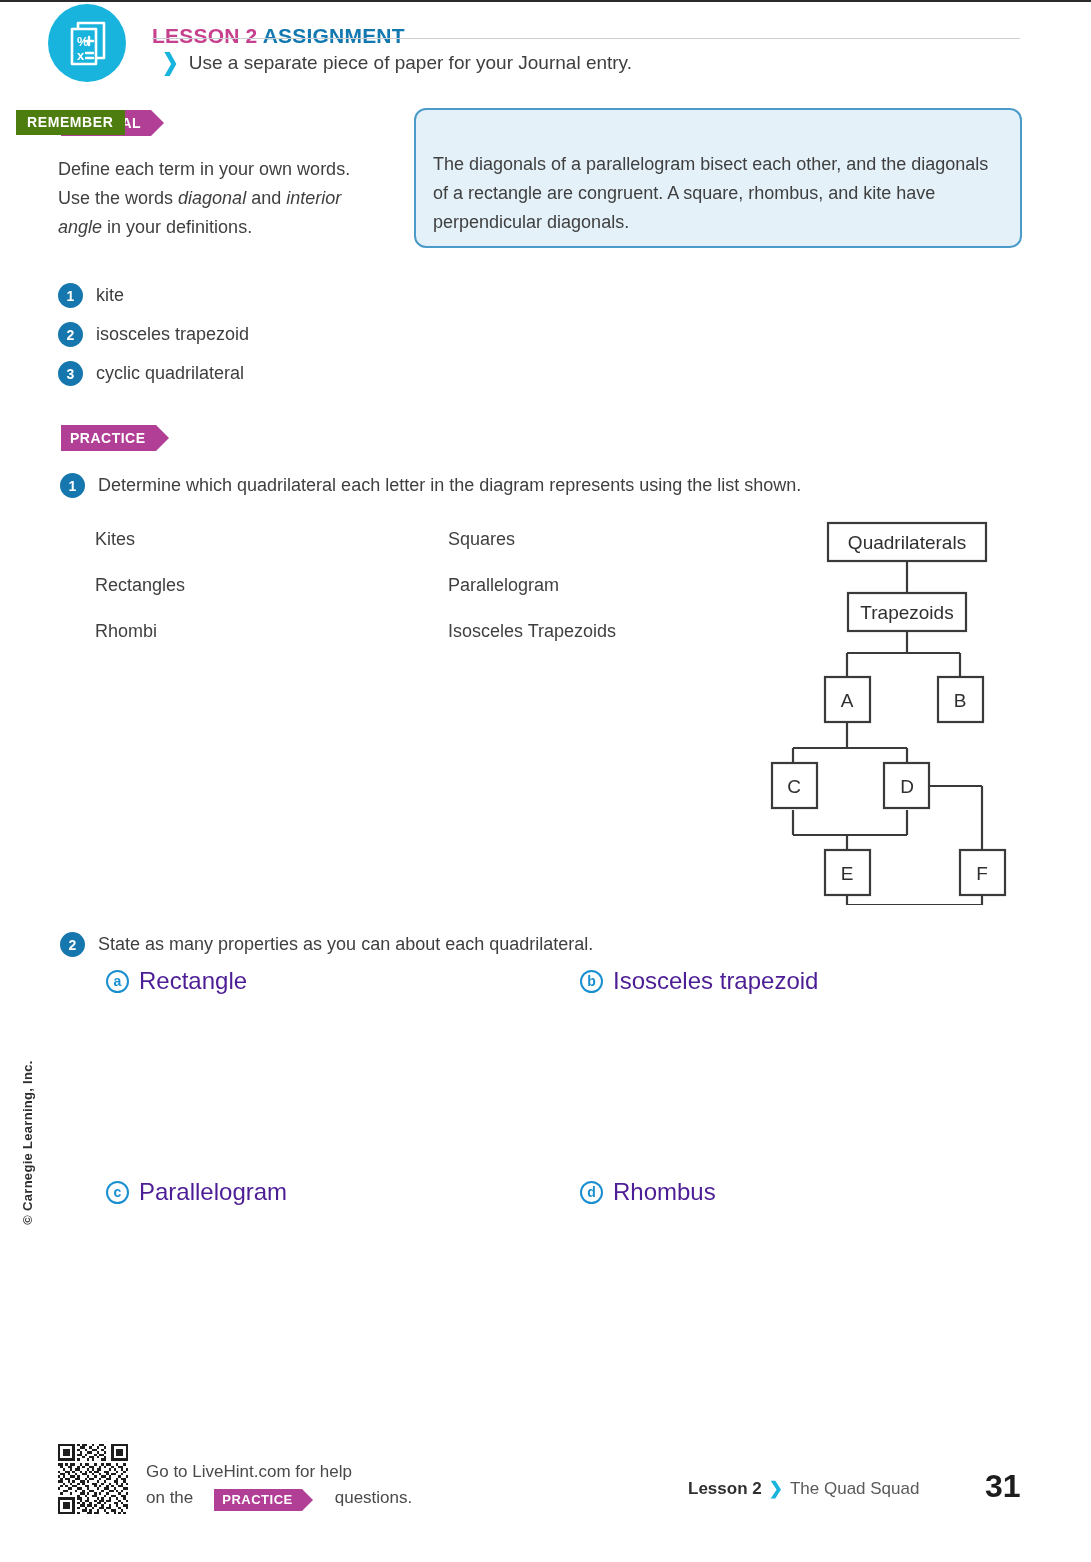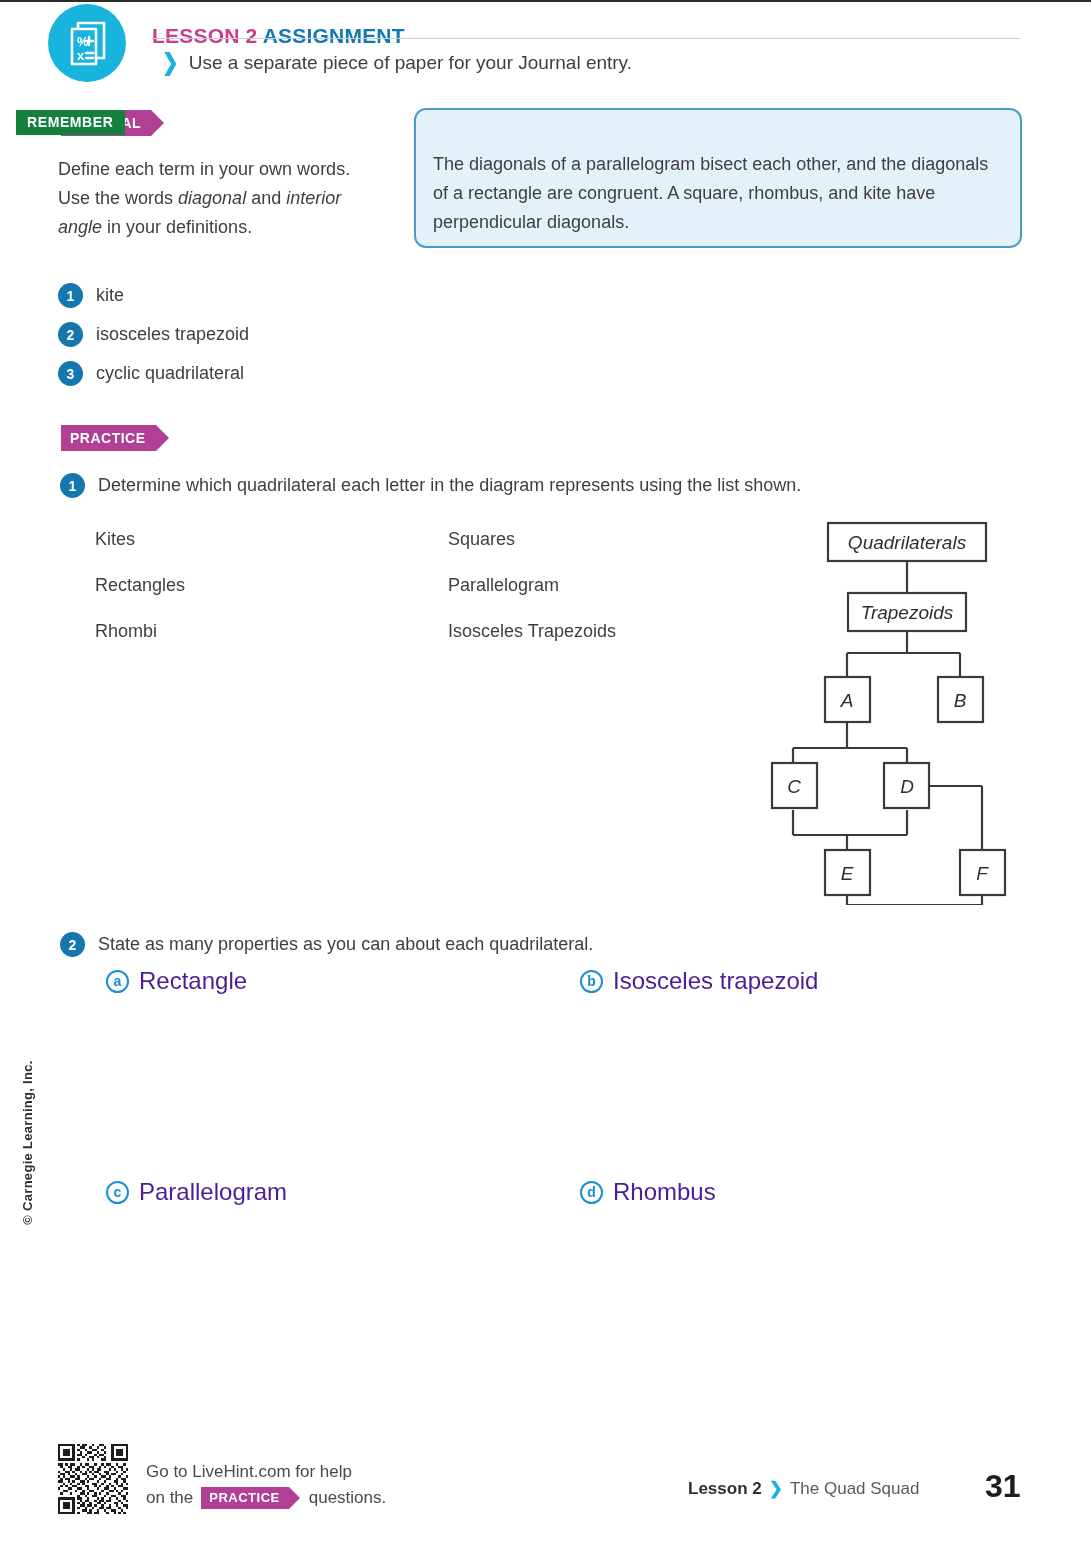--- a/index.html
+++ b/index.html
@@ -144,21 +144,21 @@
     left: 414px; top: 108px;
     width: 608px; height: 140px;
     background: #e4f1f9;
     border: 2px solid #4a9bc9;
     border-radius: 12px;
     box-sizing: border-box;
   }
   .remember-tab {
     position: absolute;
     left: 16px; top: 110px;
-    background: #15803d;
+    background: #4d7c0f;
     color: #fff;
     font-size: 14px;
     font-weight: bold;
     letter-spacing: .6px;
     padding: 4px 12px 5px 11px;
     z-index: 2;
   }
   .remember-text {
     position: absolute;
     left: 433px; top: 150px;
@@ -199,21 +199,21 @@
   .wordlist span {
     font-size: 18px;
     color: #3f3f3f;
     margin-top: 40px;
   }
 
   
   #diagram {
     position: absolute;
     left: 770px; top: 505px;
-    width: 270px; height: 400px; font-style: italic;
+    width: 270px; height: 400px;
   }
   #diagram svg { display: block; }
   .dg-label {
     font-family: "Liberation Sans", sans-serif;
     font-size: 19px;
     fill: #2f2f2f;
   }
   .dg-letter {
     font-family: "Liberation Sans", sans-serif;
     font-size: 19px;
@@ -274,22 +274,22 @@
   .footer-note {
     position: absolute;
     left: 146px; top: 1459px;
     font-size: 17px;
     line-height: 26px;
     color: #4a4a4a;
     white-space: nowrap;
   }
   .footer-note .line2 {
     display: flex;
-    align-items: center;
-    gap: 0;
+    align-items: flex-end;
+    gap: 13px;
   }
   .pennant-inline {
     position: relative;
     display: inline-block;
     height: 22px;
     line-height: 22px;
     background: #b13f96;
     color: #fff;
     font-size: 13px;
     font-weight: bold;

